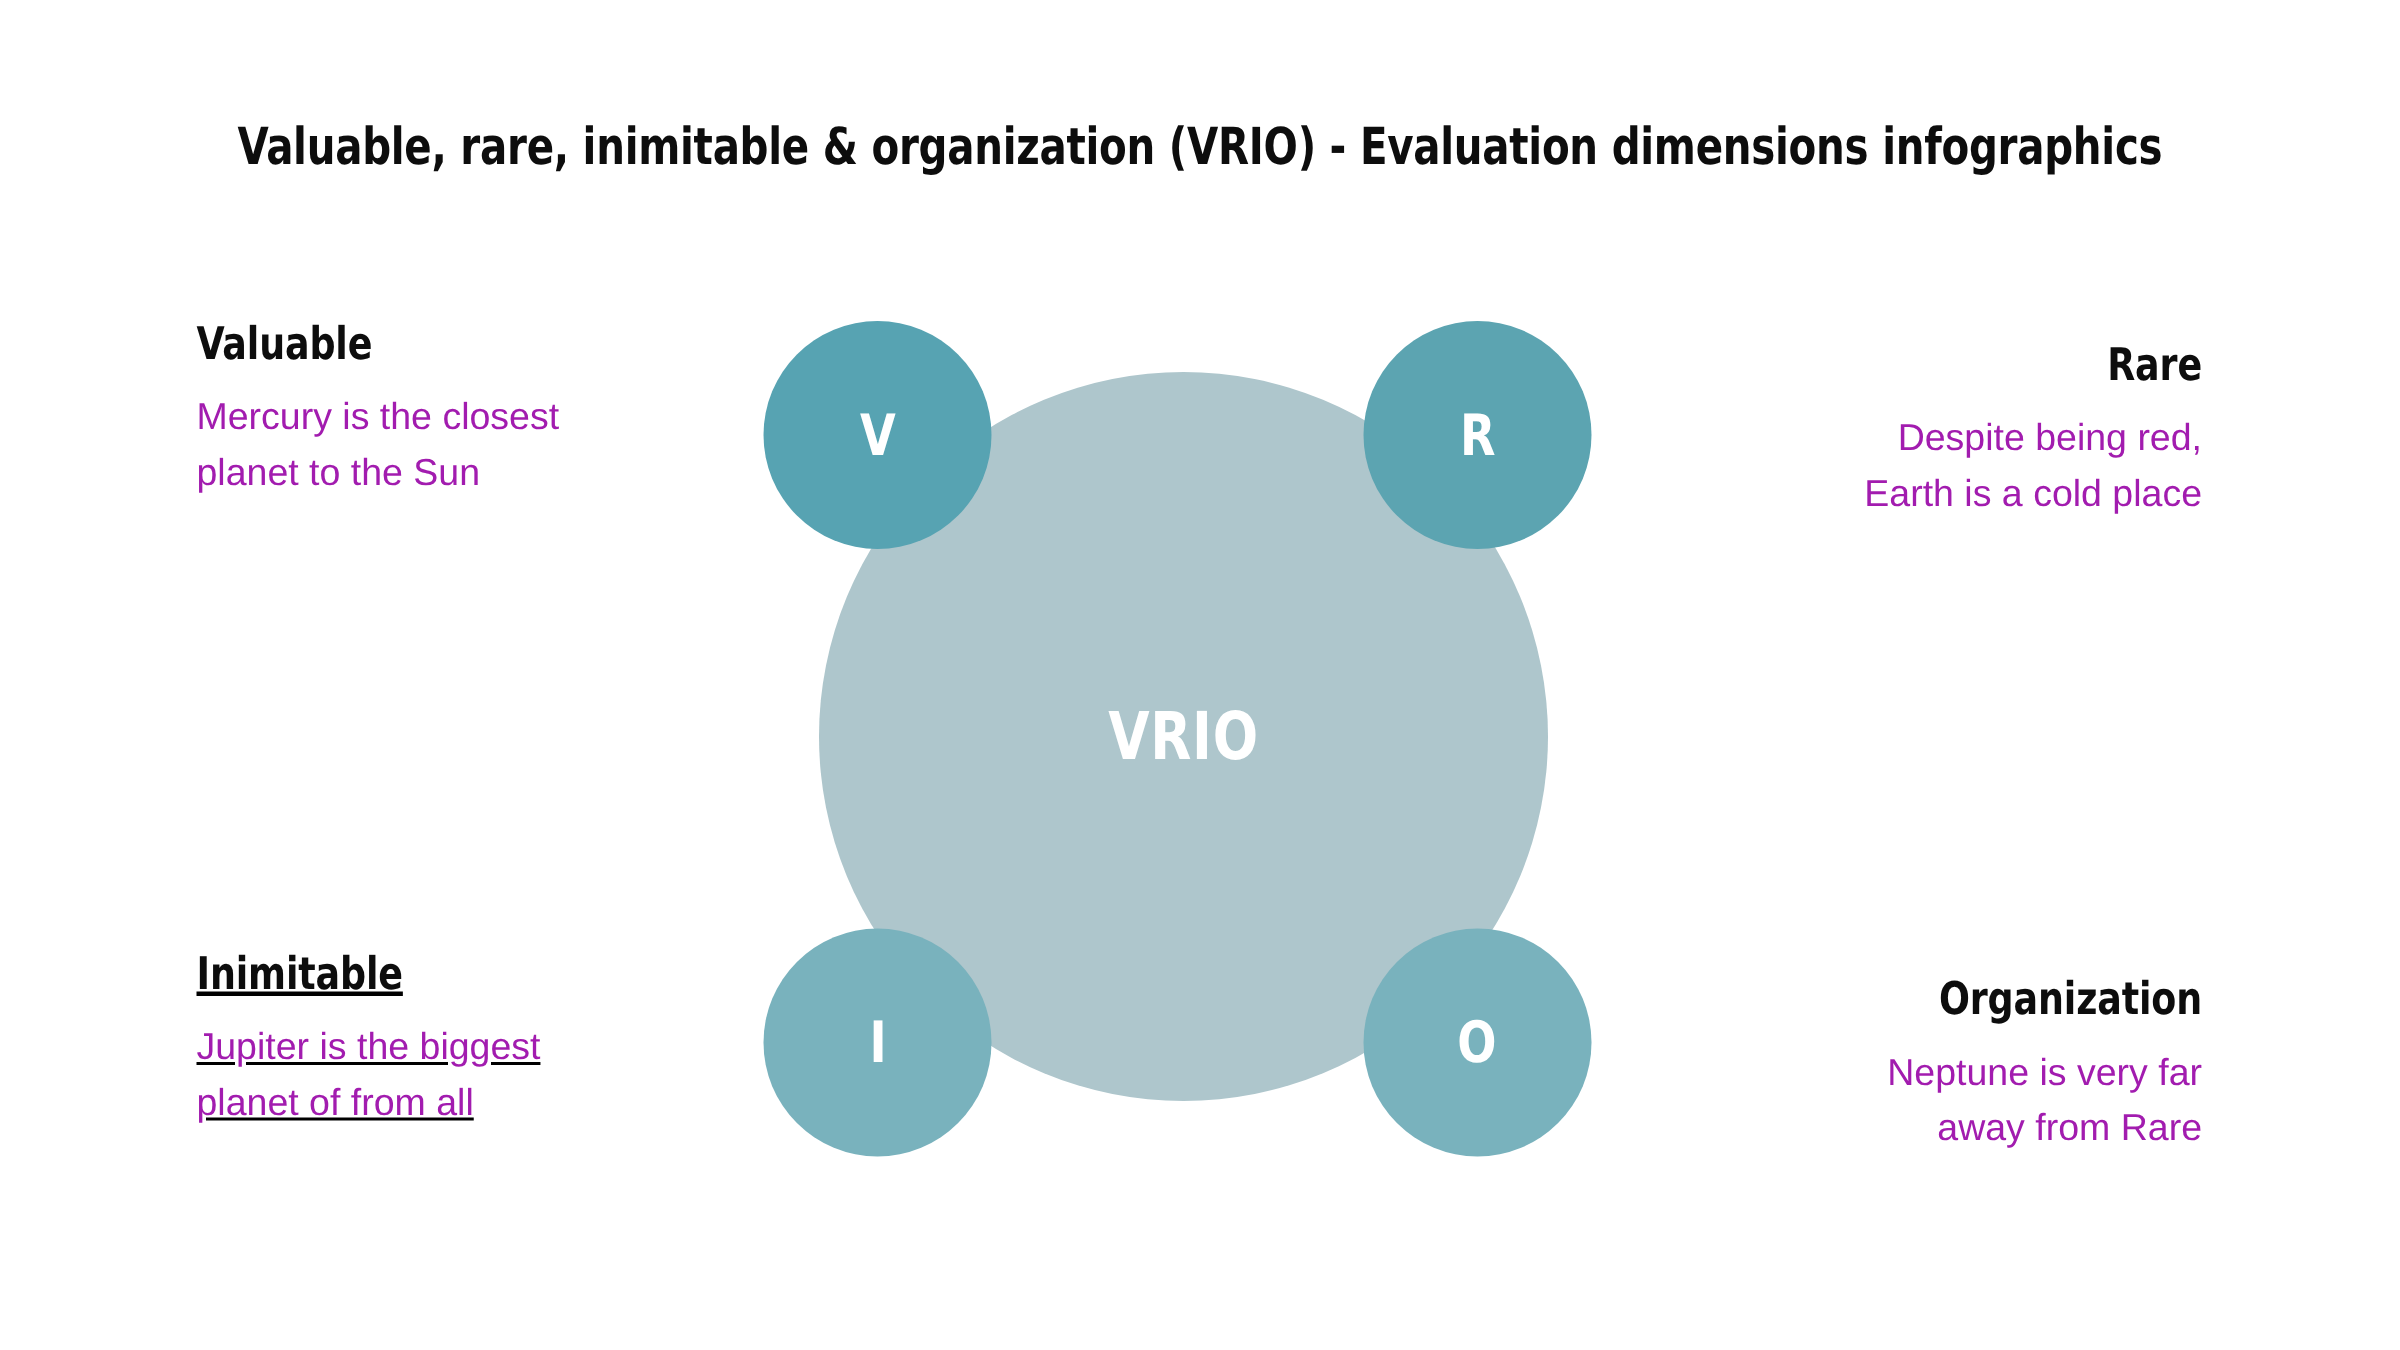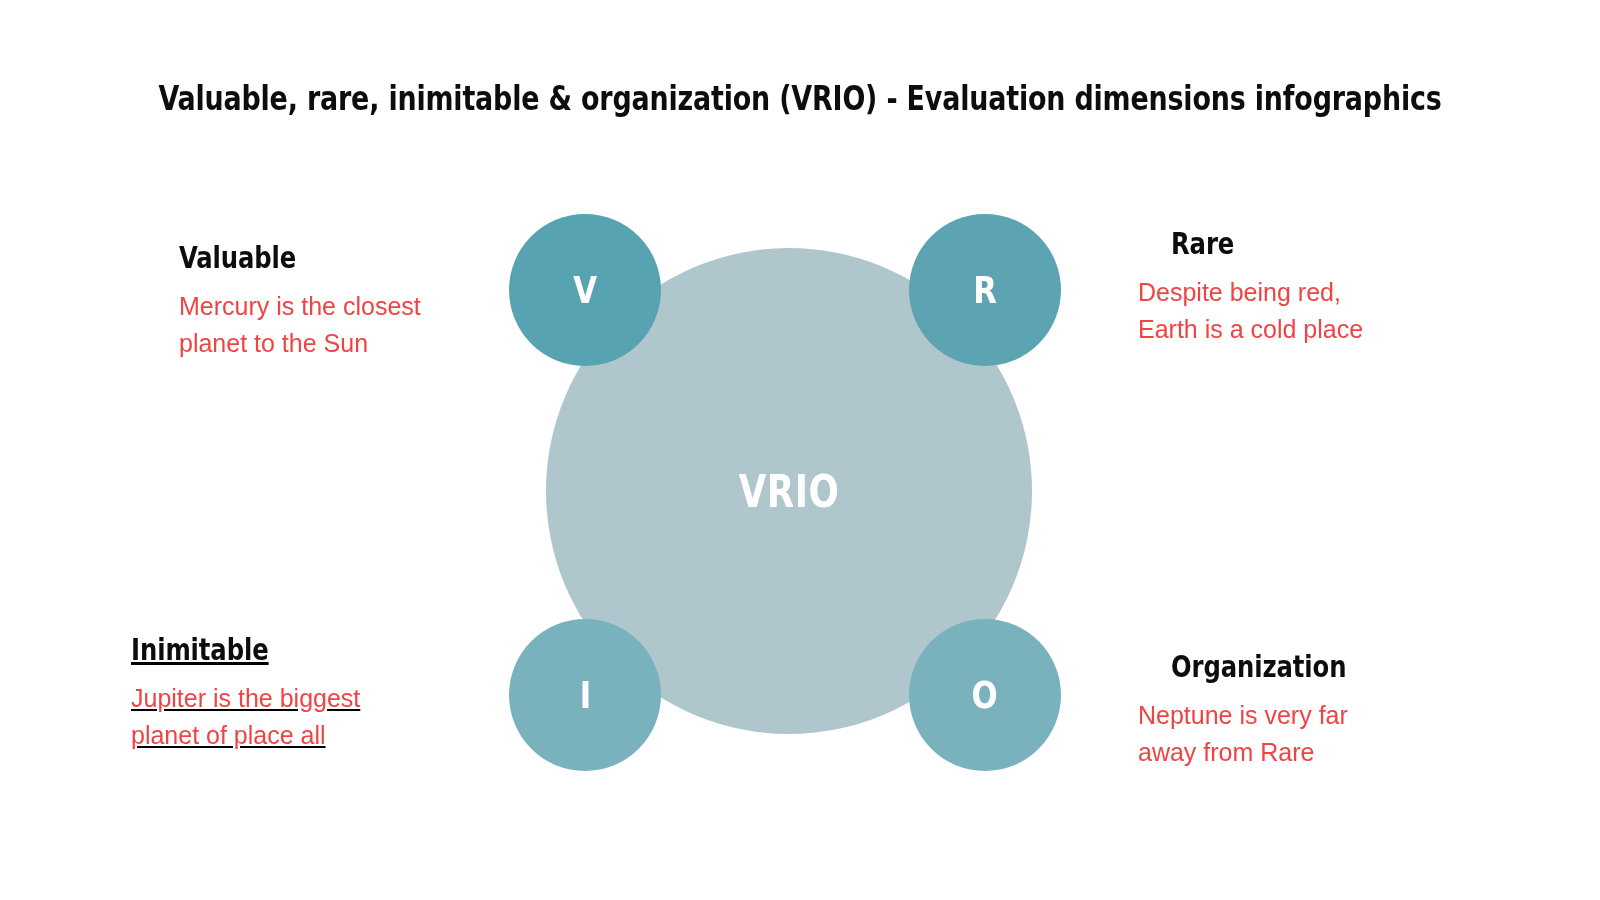--- a/index.html
+++ b/index.html
@@ -89,23 +89,23 @@
   .node-r { left: 909px; top: 214px; background: #5ca4b1; }
   .node-i { left: 509px; top: 619px; background: #79b2bd; }
   .node-o { left: 909px; top: 619px; background: #79b2bd; }
 
   
   .block {
     position: absolute;
     width: 330px;
   }
   .block.left  { left: 131px;  text-align: left; }
-  .block.right { left: 1138px; text-align: left; }
+  .block.right { left: 1138px; text-align: right; }
 
-  .block-v { top: 240px; margin-left: 48px; }
+  .block-v { top: 212px; }
   .block-r { top: 226px; }
   .block-i { top: 632px; text-decoration: underline; }
   .block-o { top: 632px; margin-top: 17px; }
 
   .block-heading {
     font-family: "DejaVu Sans Condensed", "Liberation Sans Narrow", "Liberation Sans", sans-serif;
     font-weight: 700;
     font-size: 30px;
     line-height: 36px;
     color: #0d0d0d;
@@ -114,21 +114,21 @@
     transform: scaleX(0.9);
   }
   .block.left  .block-heading { transform-origin: 0% 50%; }
   .block.right .block-heading { transform-origin: 100% 50%; }
 
   .block-body {
     font-family: "Liberation Sans", sans-serif;
     font-weight: 400;
     font-size: 25px;
     line-height: 37px;
-    color: #ef4444;
+    color: #a21caf;
     margin: 0;
     white-space: pre-line;
   }
 </style>
 </head>
 <body>
 
 <div class="page-title">Valuable, rare, inimitable &amp; organization (VRIO) - Evaluation dimensions infographics</div>
 
 <div class="diagram">
@@ -157,21 +157,21 @@
 
   <div class="block right block-r">
     <div class="block-heading">Rare</div>
     <div class="block-body">Despite being red,
 Earth is a cold place</div>
   </div>
 
   <div class="block left block-i">
     <div class="block-heading">Inimitable</div>
     <div class="block-body">Jupiter is the biggest
-planet of place all</div>
+planet of from all</div>
   </div>
 
   <div class="block right block-o">
     <div class="block-heading">Organization</div>
     <div class="block-body">Neptune is very far
 away from Rare</div>
   </div>
 
 </div>
 

